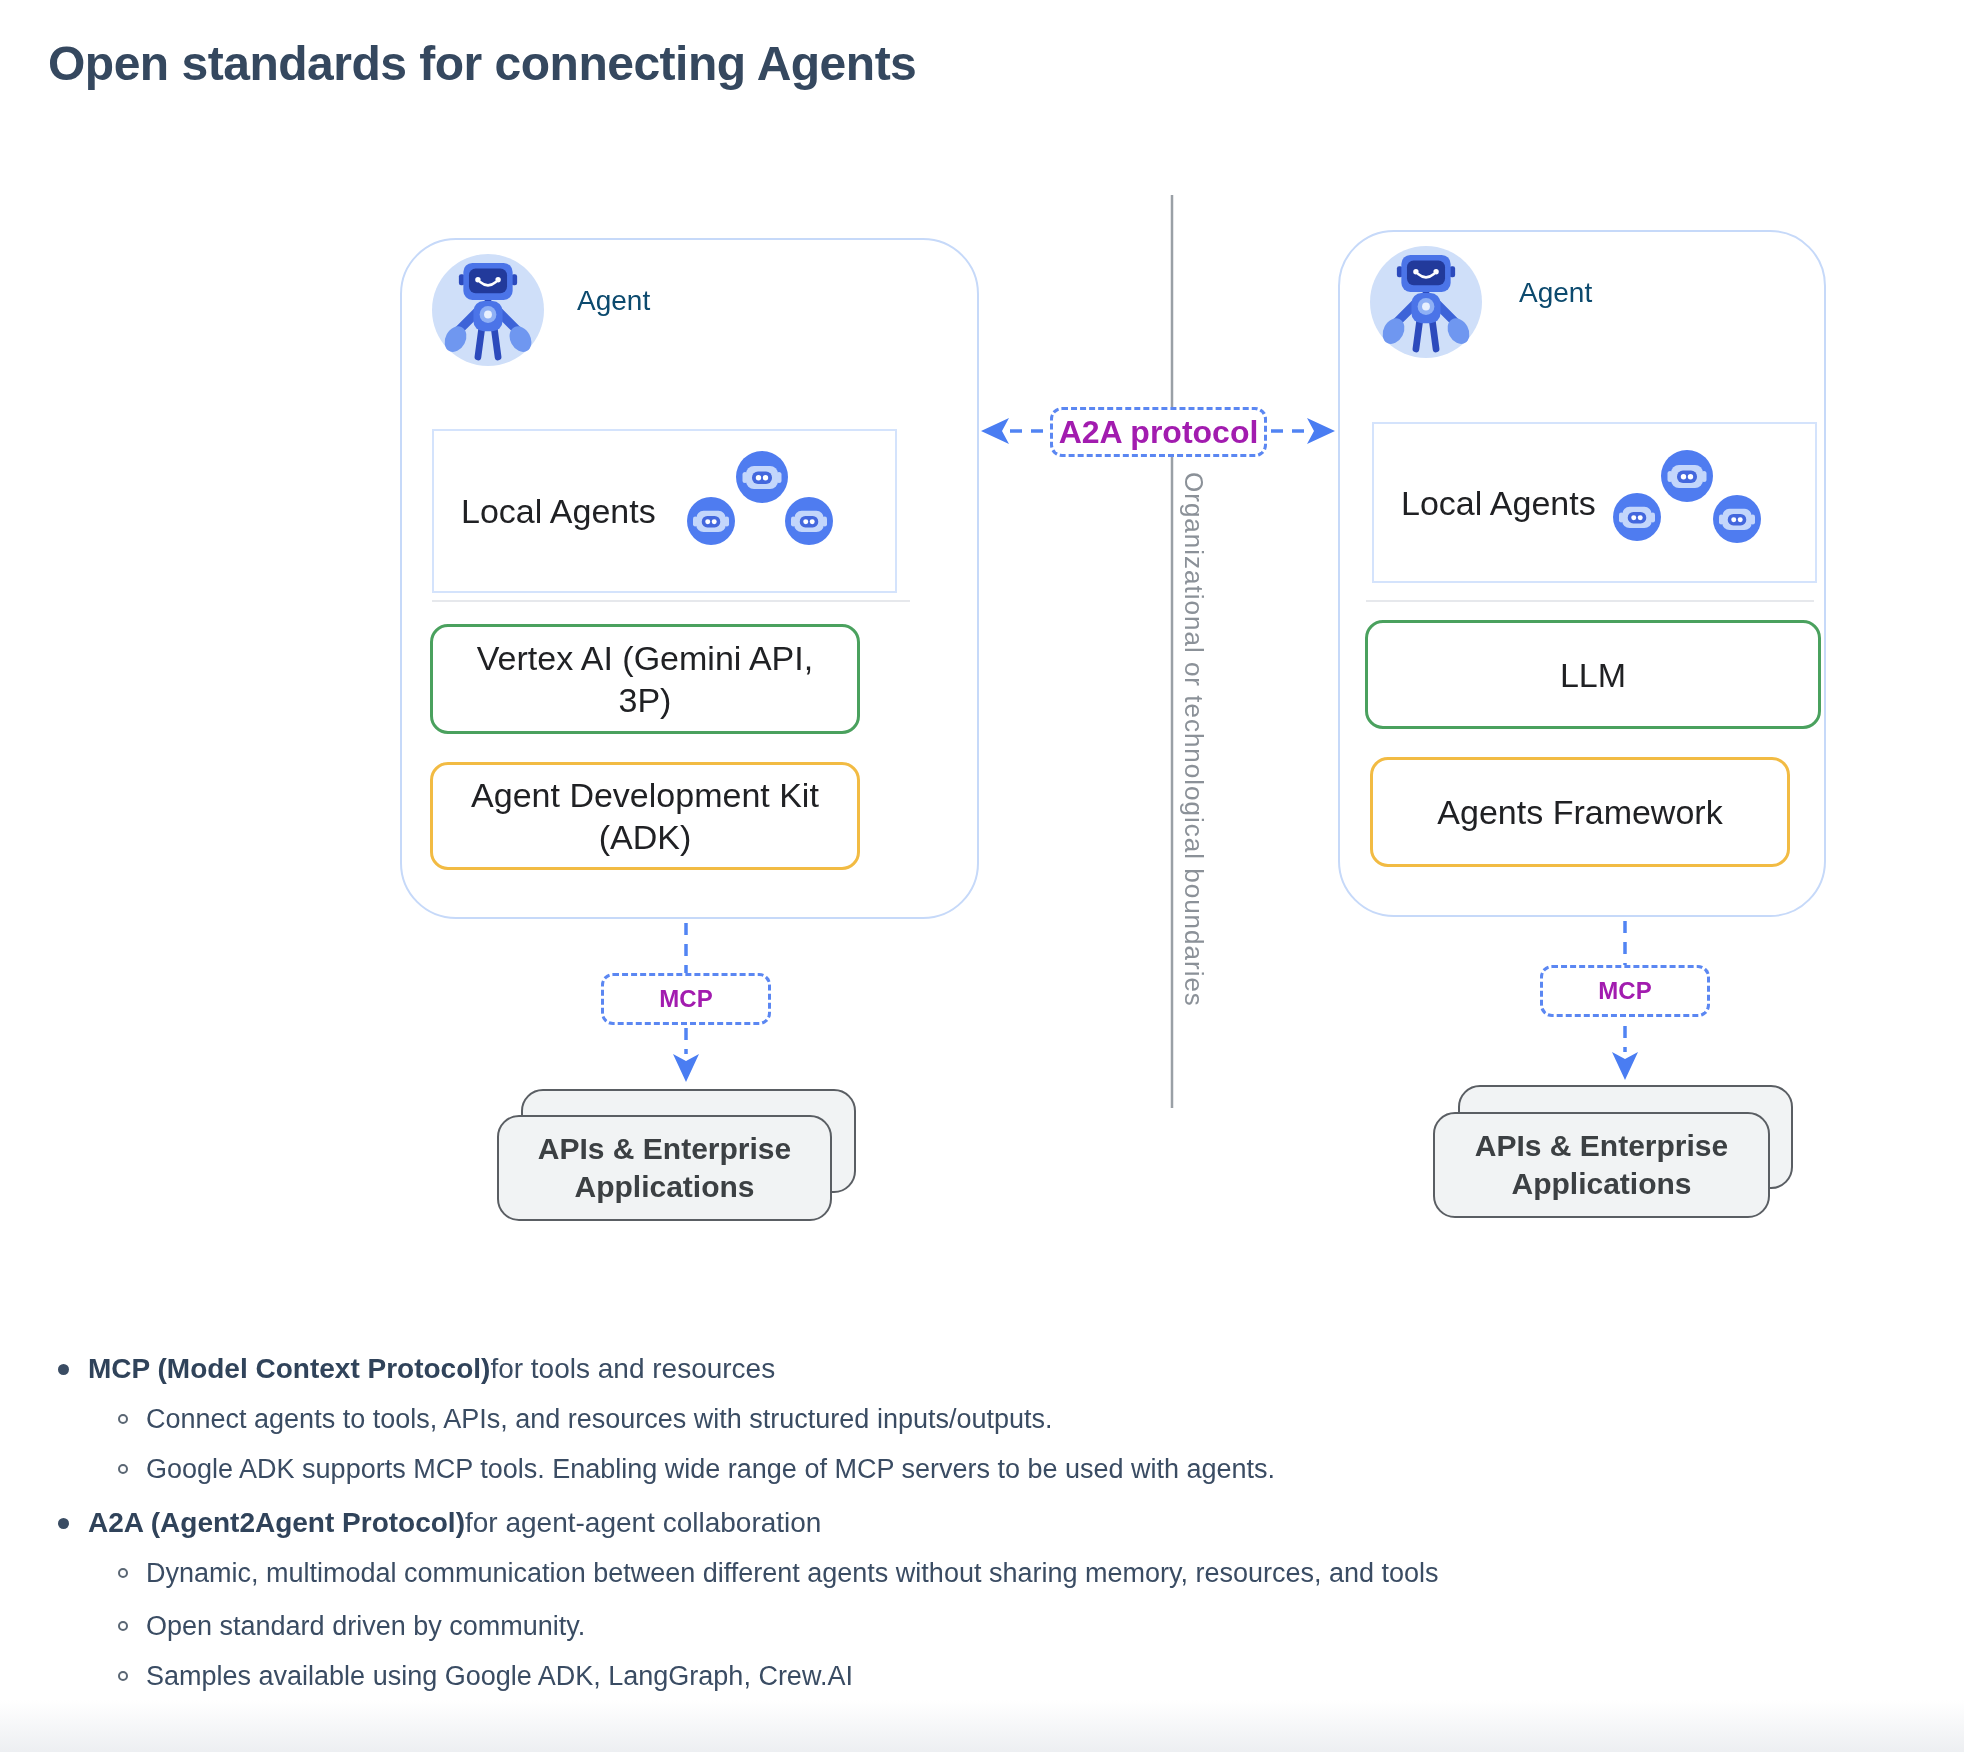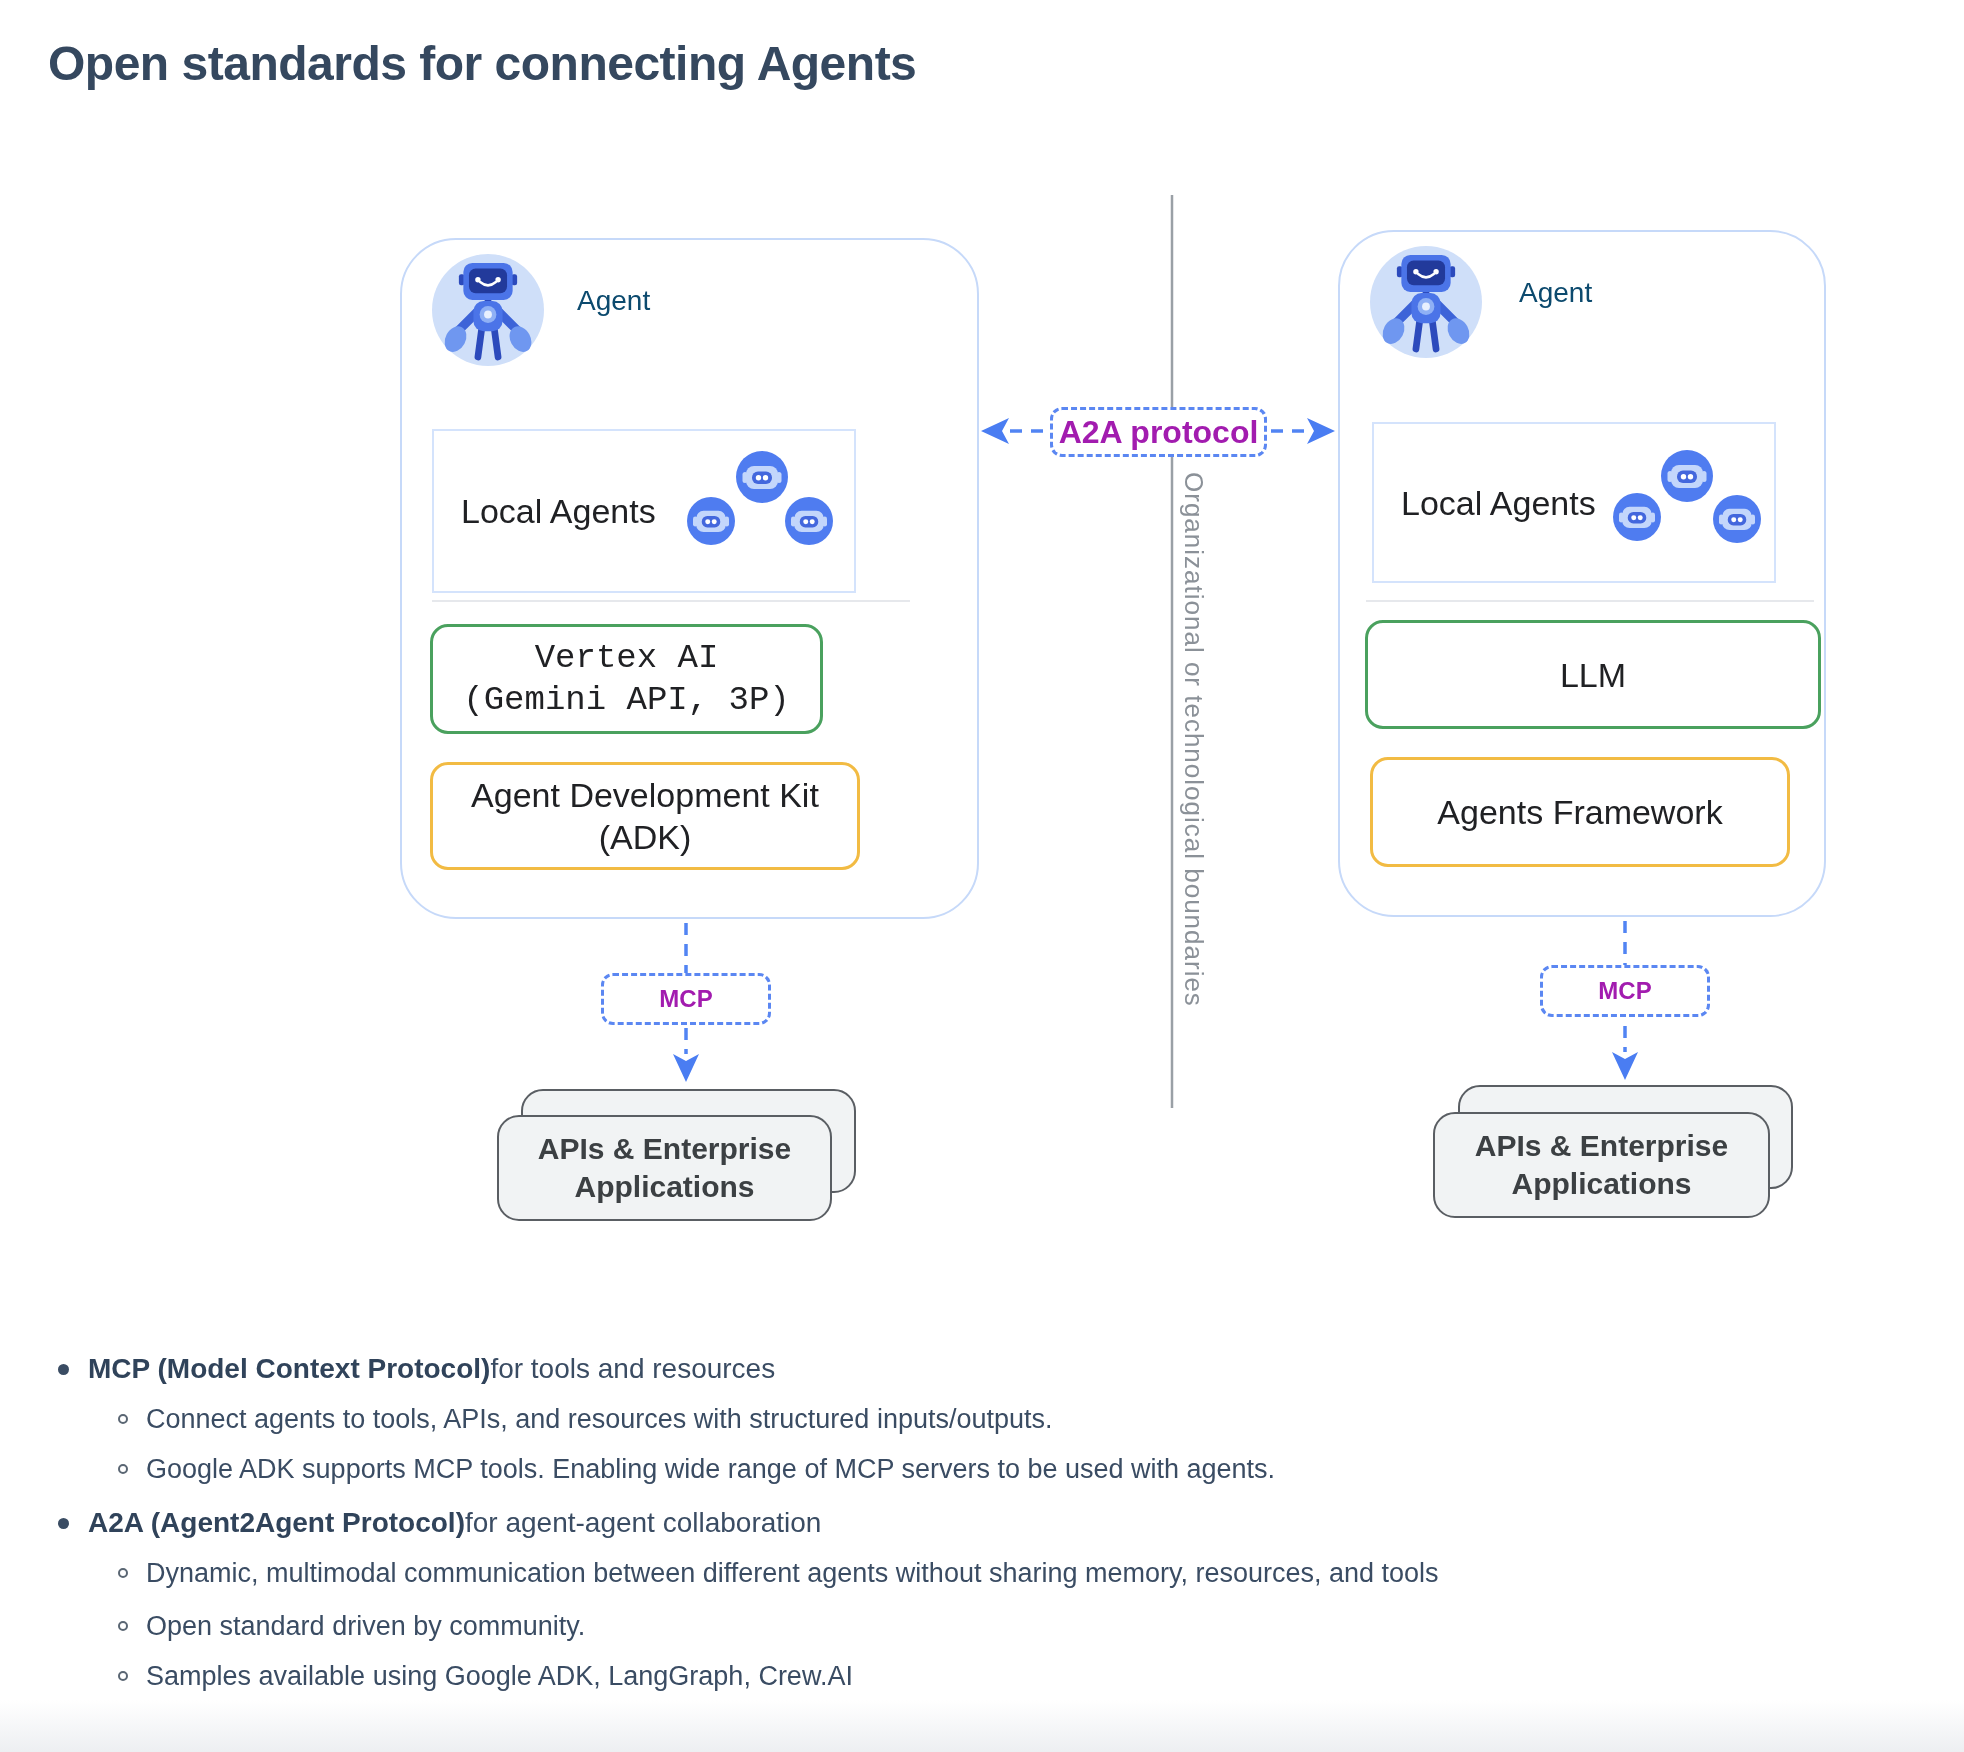--- a/index.html
+++ b/index.html
@@ -12,21 +12,21 @@
     color:#35485f;letter-spacing:-0.5px;white-space:nowrap;
   }
   
   .overlay{position:absolute;left:0;top:0;width:1964px;height:1752px;}
 
   .agent-card{
     position:absolute;background:#ffffff;border:2.5px solid #c6d9f9;border-radius:56px;
   }
   .avatar{position:absolute;left:30px;top:14px;width:112px;height:112px;}
   .agent-title{position:absolute;top:45px;font-size:28px;color:#0c4a6e;white-space:nowrap;}
-  .local-box{position:absolute;background:#ffffff;border:2px solid #d4e3fc;}
+  .local-box{position:absolute;background:#ffffff;border:2px solid #d4e3fc;padding-left:41px;}
   .local-label{position:absolute;left:27px;top:50%;transform:translateY(-50%);
     font-size:34px;color:#202124;white-space:nowrap;}
   .robot-mini{position:absolute;}
   .hr-divider{position:absolute;height:2px;background:#e6e8ec;}
   .pill-box{
     position:absolute;background:#ffffff;border-radius:18px;display:flex;
     align-items:center;justify-content:center;text-align:center;
     font-size:34px;color:#202124;line-height:42px;padding:0 24px;box-sizing:border-box;
   }
   .green{border:3.5px solid #4aa15e;}
@@ -145,21 +145,21 @@
         <rect x="40.5" y="21" width="5" height="11" rx="2.5" fill="#c3d6fb"></rect>
         <rect x="10" y="15" width="32" height="23" rx="8" fill="#c3d6fb"></rect>
         <rect x="16" y="20.5" width="20" height="12.5" rx="6" fill="#4367dd"></rect>
         <circle cx="22.5" cy="26.8" r="2.7" fill="#ffffff"></circle>
         <circle cx="29.5" cy="26.8" r="2.7" fill="#ffffff"></circle>
       </svg>
     </div>
 
     <div class="hr-divider" style="left:30px;top:360px;width:478px;"></div>
 
-    <div class="pill-box green" style="left:28px;top:384px;width:393px;height:110px;font-family:Liberation Mono, monospace;">
+    <div class="pill-box green" style="left:28px;top:384px;width:430px;height:110px;">
       <span>Vertex AI (Gemini API, 3P)</span>
     </div>
     <div class="pill-box yellow" style="left:28px;top:522px;width:430px;height:108px;">
       <span>Agent Development Kit (ADK)</span>
     </div>
   </div>
 
   <div class="agent-card" style="left:1338px;top:230px;width:484px;height:683px;">
     <svg class="avatar" viewBox="0 0 100 100">
       <circle cx="50" cy="50" r="50" fill="#cfdff9"></circle>

